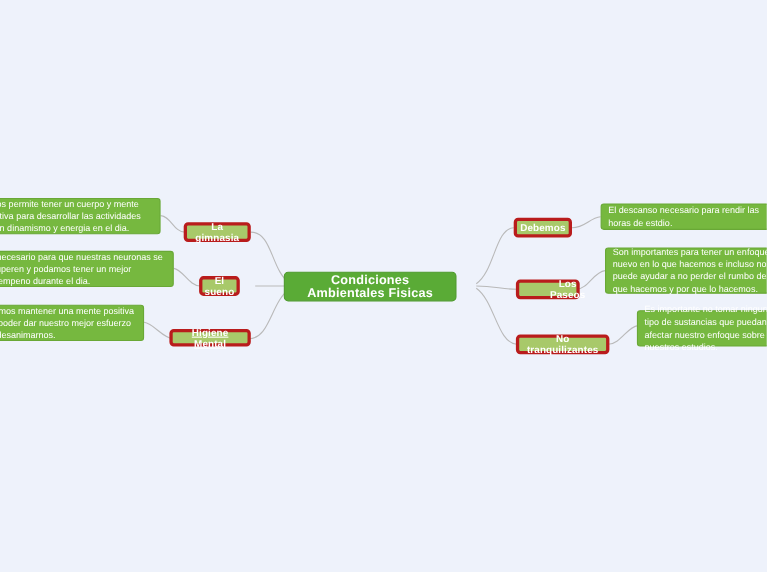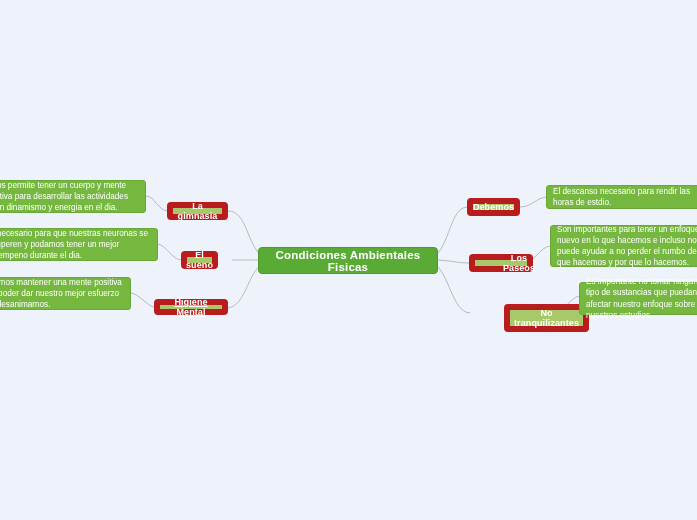--- a/index.html
+++ b/index.html
@@ -34,21 +34,21 @@
     background: #5aab36;
     border: 1px solid #4d9a2c;
     color: #ffffff;
     font-weight: bold;
     font-size: 11.5px;
     padding: 0 10px;
     letter-spacing: 0.2px;
   }
   .branch-node {
     background: #a8c96a;
-    border: 6px solid #b91c1c;
+    border: 3px solid #b91c1c;
     color: #ffffff;
     font-weight: bold;
     font-size: 9px;
     padding: 0 8px;
     letter-spacing: 0.1px;
   }
   .leaf-node {
     background: #76b83f;
     border: 1px solid #69a836;
     color: #ffffff;
@@ -94,41 +94,41 @@
 
     <path d="M 168 211 C 158 211 155 196 146 196"></path>
     <path d="M 182 260 C 172 260 166 245 158 244"></path>
     <path d="M 158 308 C 148 308 140 294 131 293"></path>
 
     <path d="M 520 207 C 532 207 536 198 546 197"></path>
     <path d="M 524 263 C 534 263 540 247 550 246"></path>
     <path d="M 553 313 C 564 313 570 297 580 296"></path>
   </svg>
 
-  <div class="node center-node" style="left:258px; top:247px; width:180px; height:27px;align-items:flex-end;">
+  <div class="node center-node" style="left:258px; top:247px; width:157px; height:27px;align-items:flex-end;">
     <span>Condiciones Ambientales Fisicas</span>
   </div>
 
   <div class="node branch-node" style="left:167px; top:202px; width:61px; height:18px;">
     <span>La gimnasia</span>
   </div>
   <div class="node branch-node" style="left:181px; top:251px; width:37px; height:18px;">
     <span>El sueno</span>
   </div>
   <div class="node branch-node" style="left:154px; top:299px; width:74px; height:16px;text-decoration:underline;">
     <span>Higiene Mental</span>
   </div>
 
   <div class="node branch-node" style="left:467px; top:198px; width:53px; height:18px;">
     <span>Debemos</span>
   </div>
   <div class="node branch-node" style="left:469px; top:254px; width:56px; height:18px;padding-left:44px;">
     <span>Los Paseos</span>
   </div>
-  <div class="node branch-node" style="left:469px; top:304px; width:85px; height:28px;margin-left:35px;">
+  <div class="node branch-node" style="left:469px; top:304px; width:85px; height:18px;">
     <span>No tranquilizantes</span>
   </div>
 
   <div class="node leaf-node" style="left:-16px; top:180px; width:162px; height:33px;">
     <span>Nos permite tener un cuerpo y mente activa para desarrollar las actividades con dinamismo y energia en el dia.</span>
   </div>
   <div class="node leaf-node" style="left:-22px; top:228px; width:180px; height:33px;">
     <span>Es necesario para que nuestras neuronas se recuperen y podamos tener un mejor desempeno durante el dia.</span>
   </div>
   <div class="node leaf-node" style="left:-28px; top:277px; width:159px; height:33px;">

